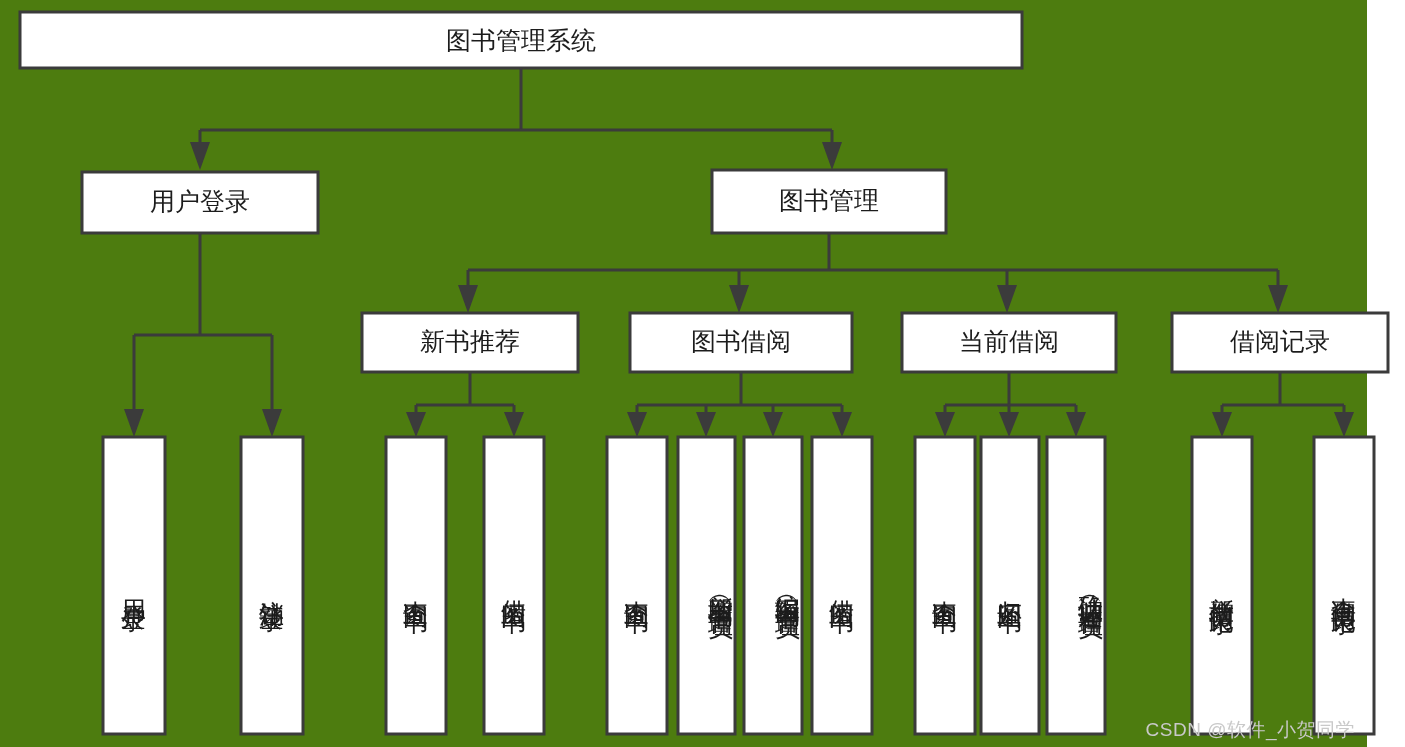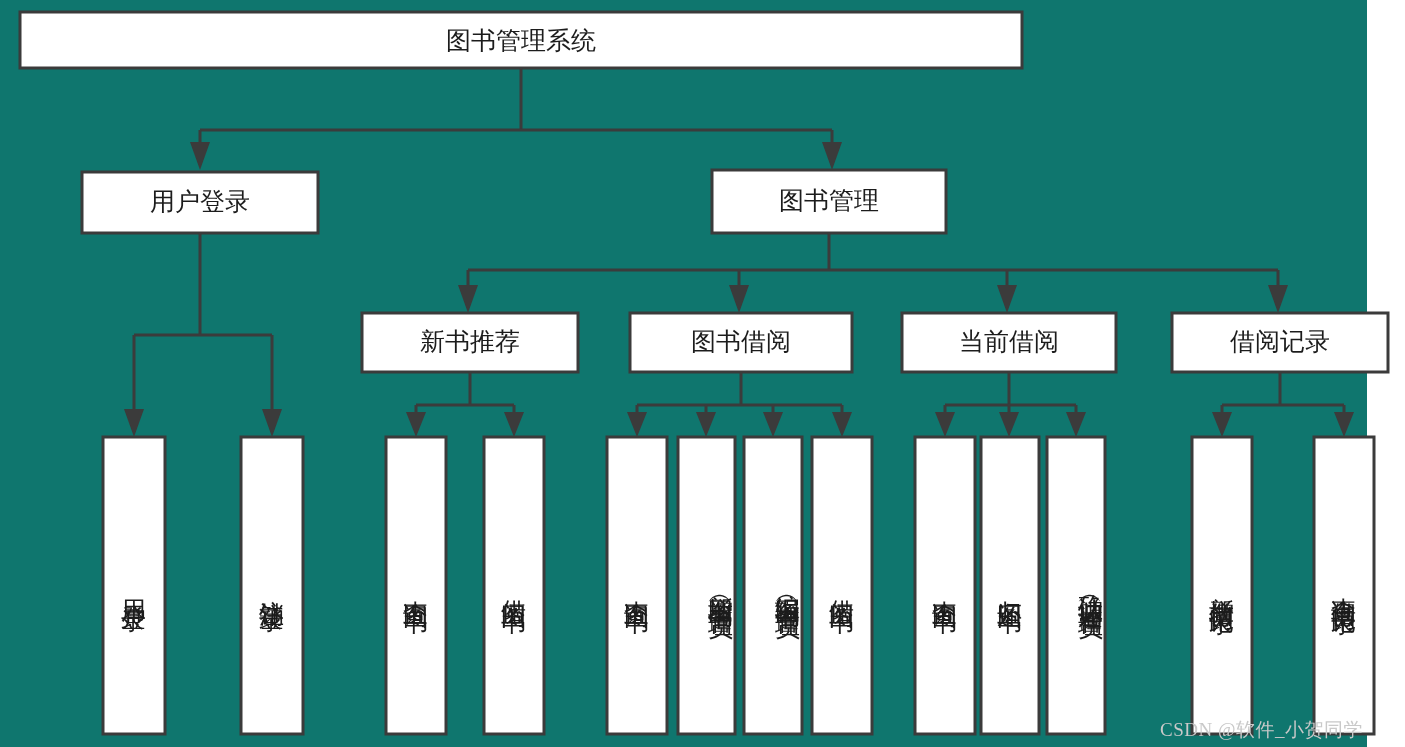--- a/index.html
+++ b/index.html
@@ -10,21 +10,21 @@
   body {
     width: 1405px;
     height: 747px;
     font-family: "Liberation Sans", "DejaVu Sans", sans-serif;
     overflow: hidden;
   }
   #diagram-root {
     position: relative;
     width: 1367px;
     height: 747px;
-    background: #0f766e;
+    background: #4d7c0f;
   }
   svg.diagram-canvas {
     position: absolute;
     top: 0;
     left: 0;
     width: 1405px;
     height: 747px;
     display: block;
   }
   .node-box {
@@ -56,23 +56,23 @@
     font-family: "Liberation Sans", "DejaVu Sans", sans-serif;
     font-size: 25px;
     line-height: 1.12;
     color: #1c1c1c;
     letter-spacing: 3px;
     white-space: nowrap;
     pointer-events: none;
   }
   .watermark {
     position: absolute;
-    right: 4px;
+    right: 12px;
     bottom: 4px;
-    font-family: Liberation Serif, serif;
+    font-family: Liberation Sans, sans-serif;
     font-size: 19px;
     color: #c9c9c9;
     white-space: nowrap;
     letter-spacing: 0.5px;
   }
 </style>
 </head>
 <body>
 
 <div id="diagram-root">

